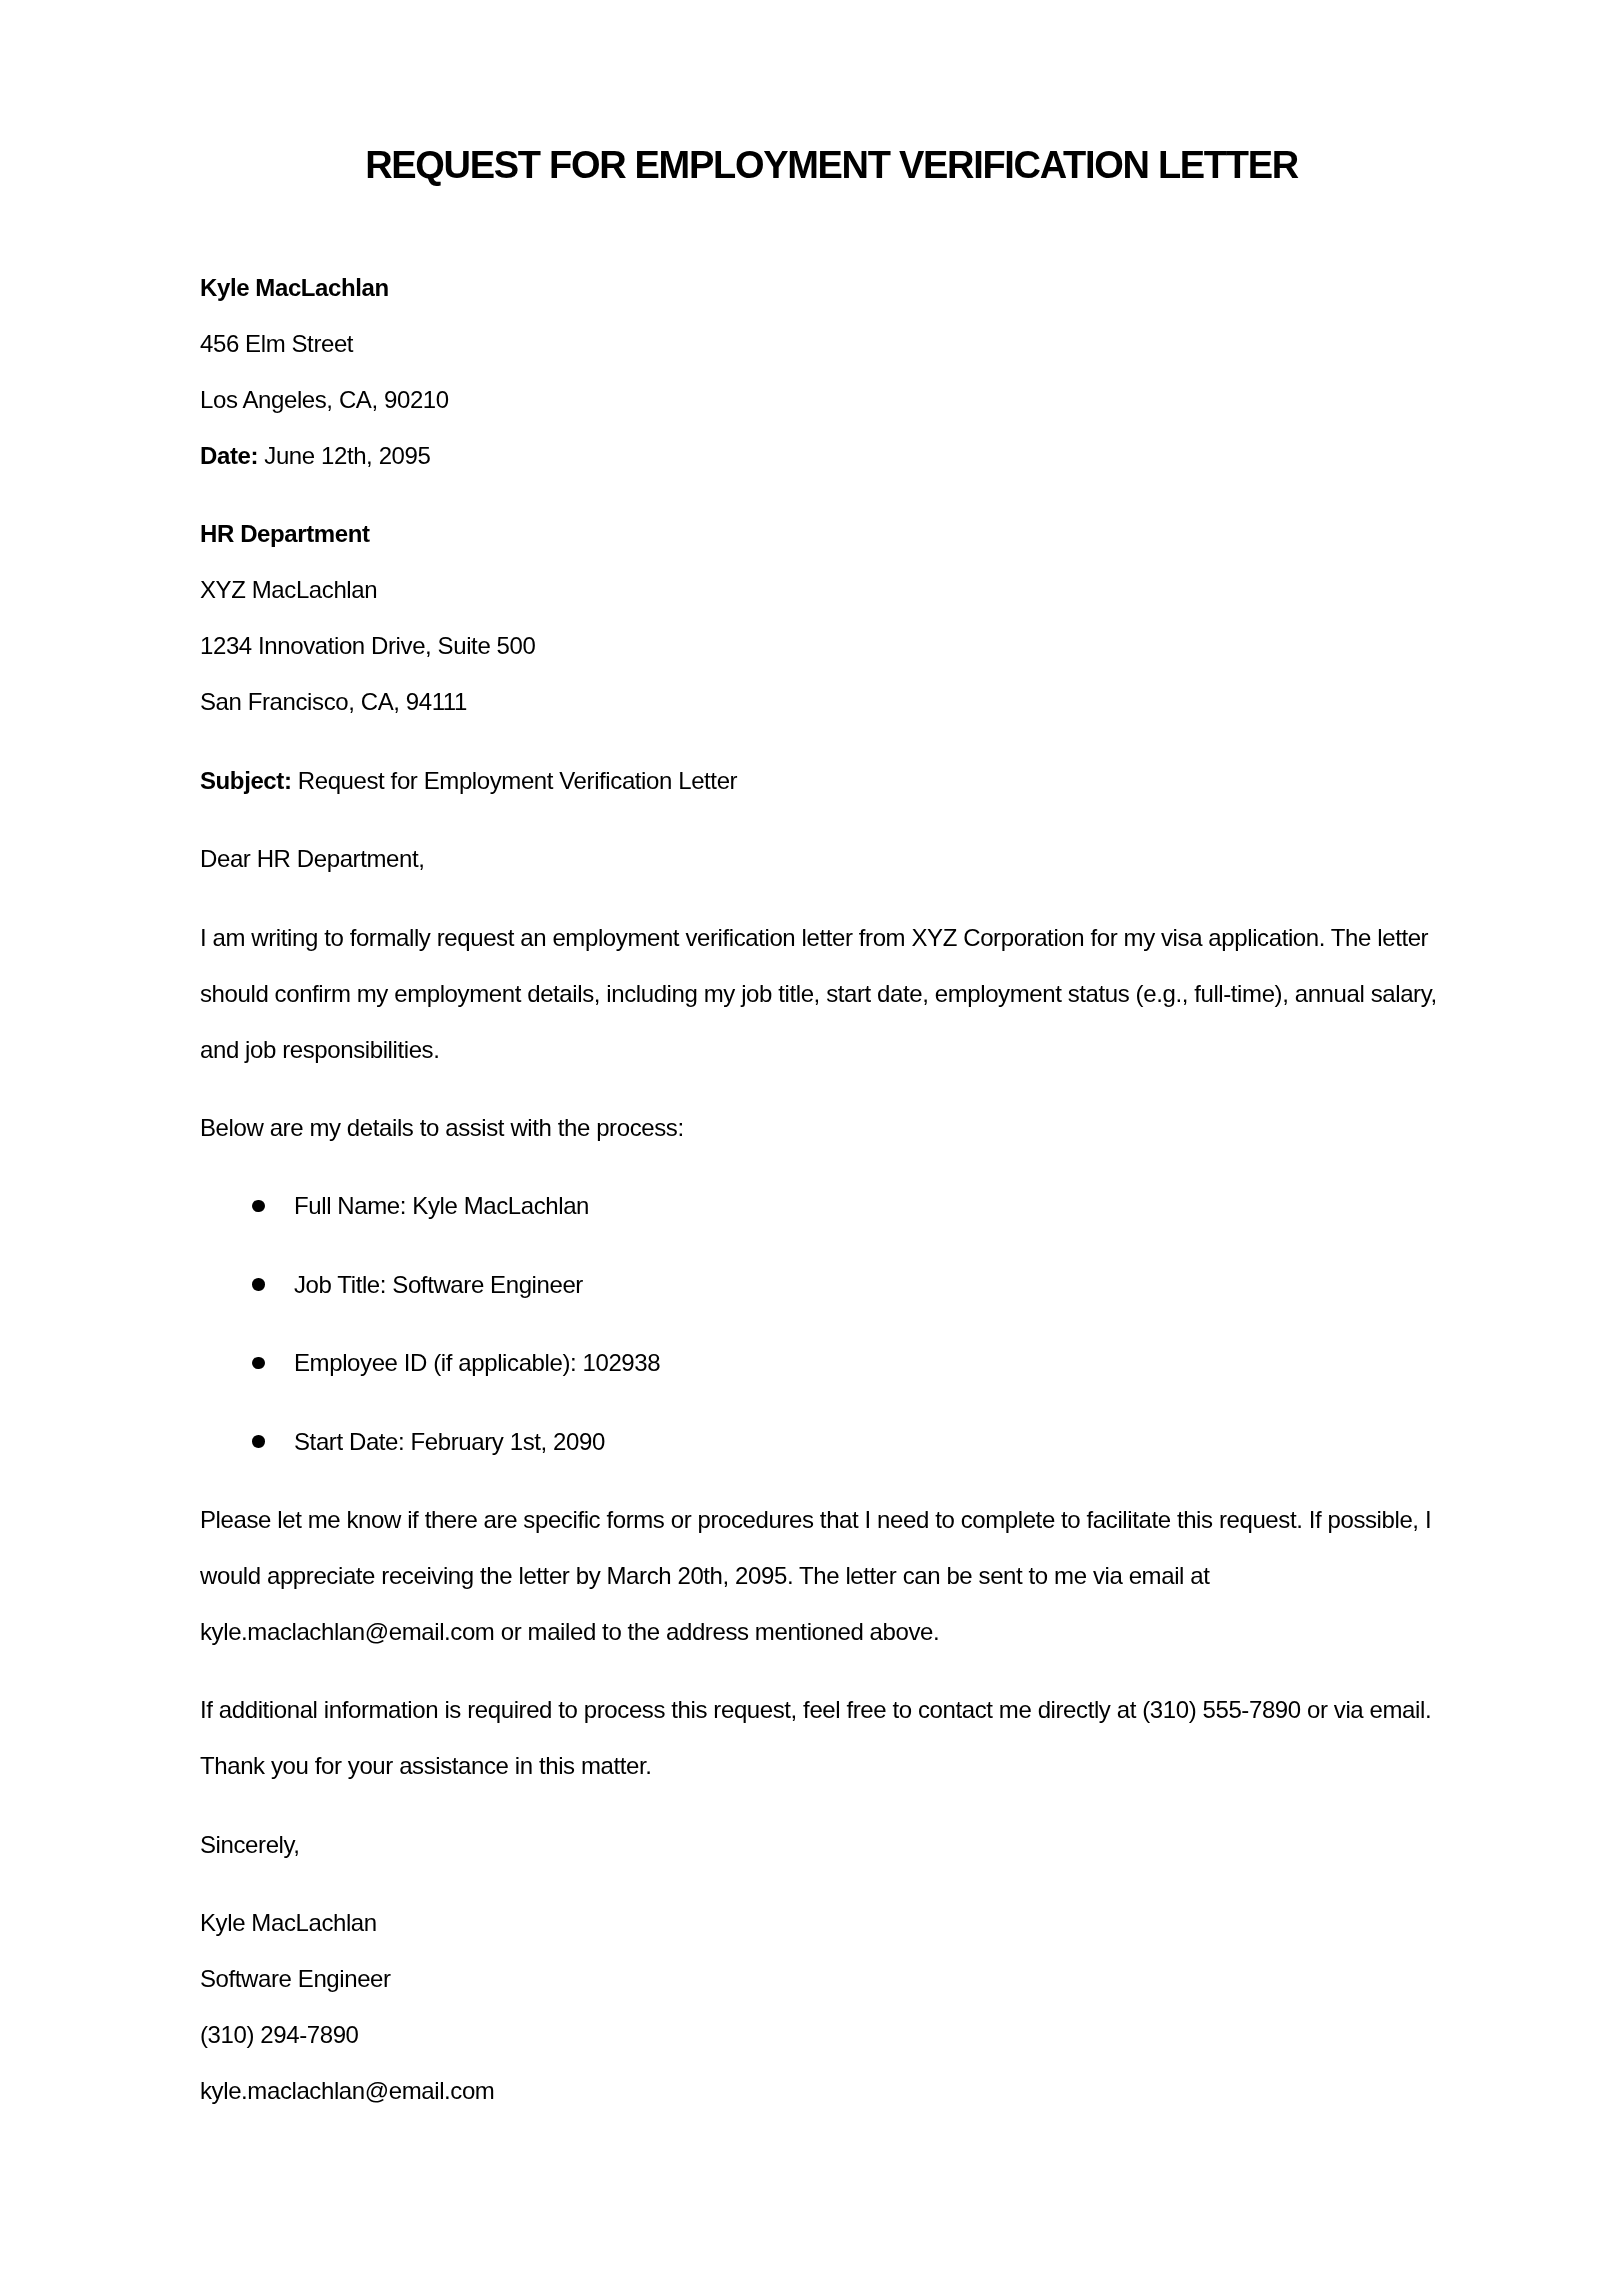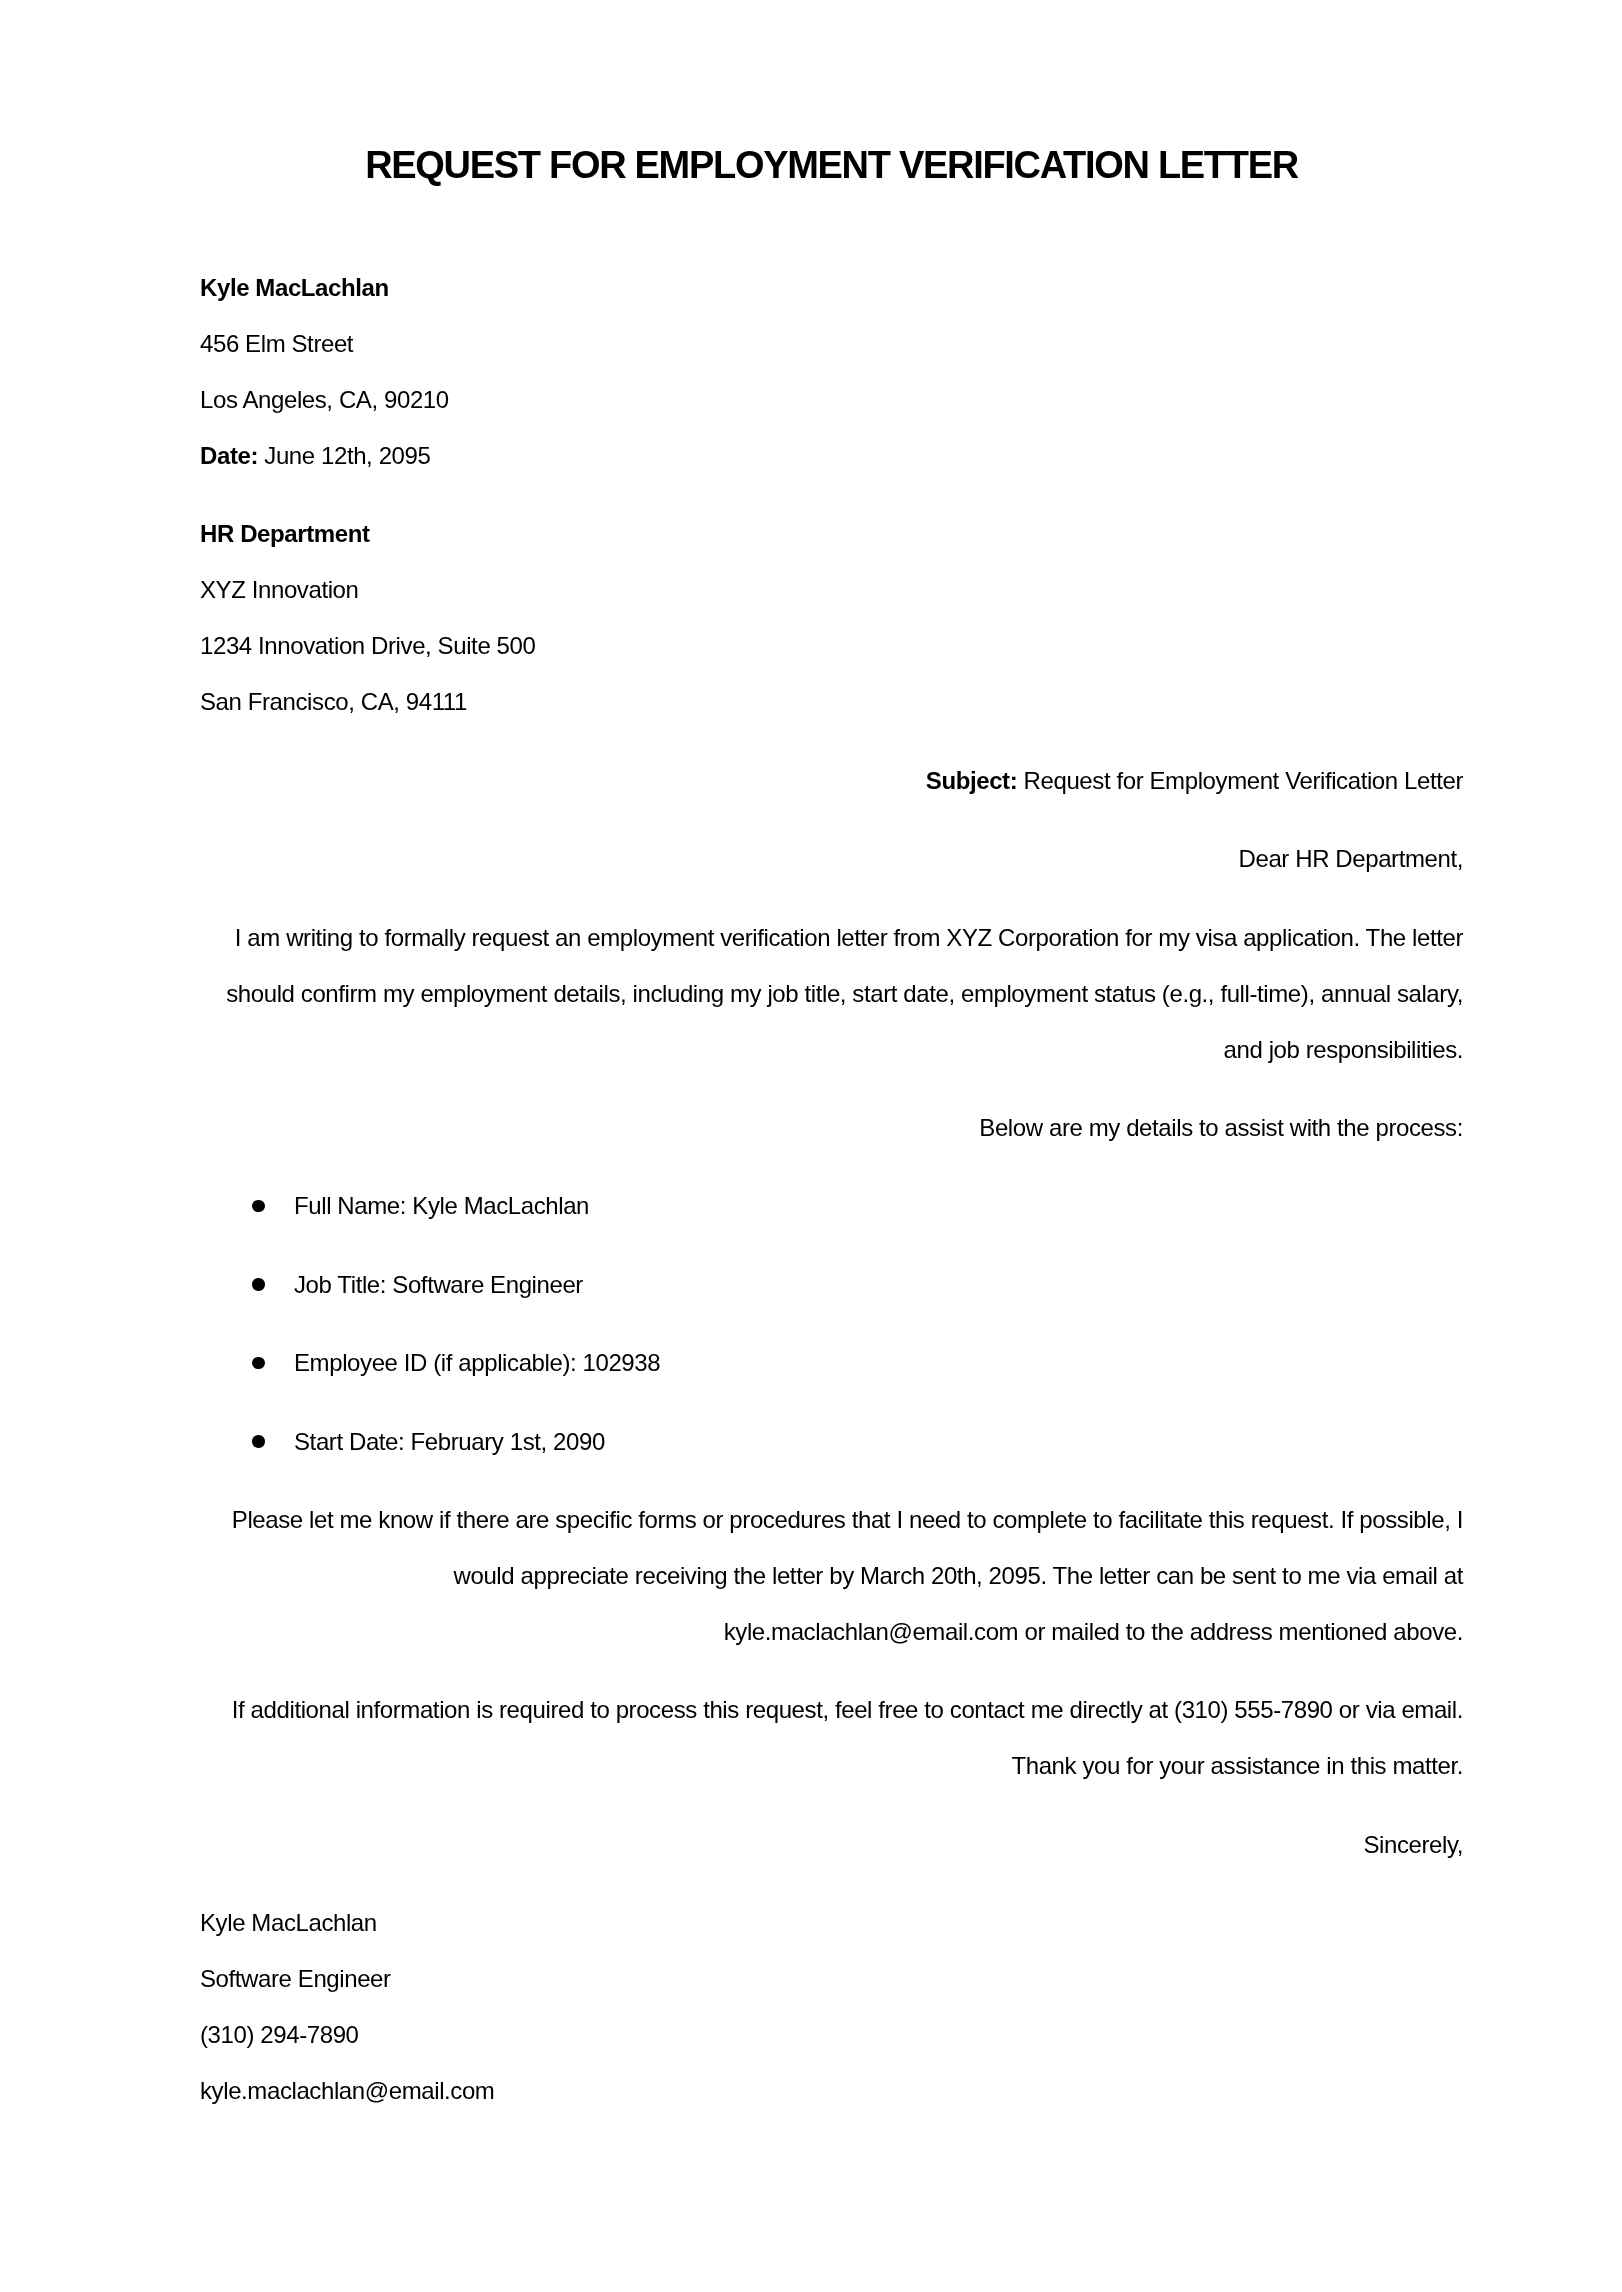--- a/index.html
+++ b/index.html
@@ -25,21 +25,21 @@
     text-align: center;
     white-space: nowrap;
     margin-bottom: 70px;
   }
   .line, .para, .detail-item, .sig-line {
     font-size: 24px;
     line-height: 56px;
     letter-spacing: -0.4px;
   }
   .block { margin-bottom: 22.4px; }
-  .para  { margin-bottom: 22.4px; text-align: right; }
+  .para  { margin-bottom: 22.4px; }
   .bold  { font-weight: 700; }
   ul.details { list-style: none; margin-bottom: 22.4px; }
   .detail-item {
     position: relative;
     padding-left: 94px;
     margin-bottom: 22.4px;
   }
   .detail-item .dot {
     position: absolute;
     left: 52px;
@@ -60,21 +60,21 @@
 
   <div class="block">
     <div class="line bold">Kyle MacLachlan</div>
     <div class="line">456 Elm Street</div>
     <div class="line">Los Angeles, CA, 90210</div>
     <div class="line"><span class="bold">Date:</span><span> June 12th, 2095</span></div>
   </div>
 
   <div class="block">
     <div class="line bold">HR Department</div>
-    <div class="line">XYZ Innovation</div>
+    <div class="line">XYZ MacLachlan</div>
     <div class="line">1234 Innovation Drive, Suite 500</div>
     <div class="line">San Francisco, CA, 94111</div>
   </div>
 
   <p class="para"><span class="bold">Subject:</span><span> Request for Employment Verification Letter</span></p>
 
   <p class="para">Dear HR Department,</p>
 
   <p class="para">I am writing to formally request an employment verification letter from XYZ Corporation for my visa application. The letter should confirm my employment details, including my job title, start date, employment status (e.g., full-time), annual salary, and job responsibilities.</p>
 

